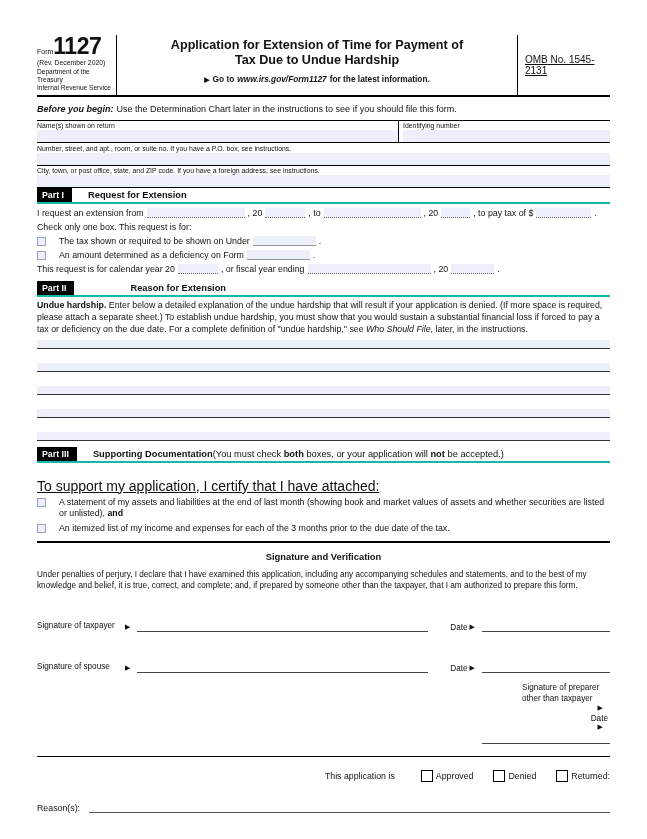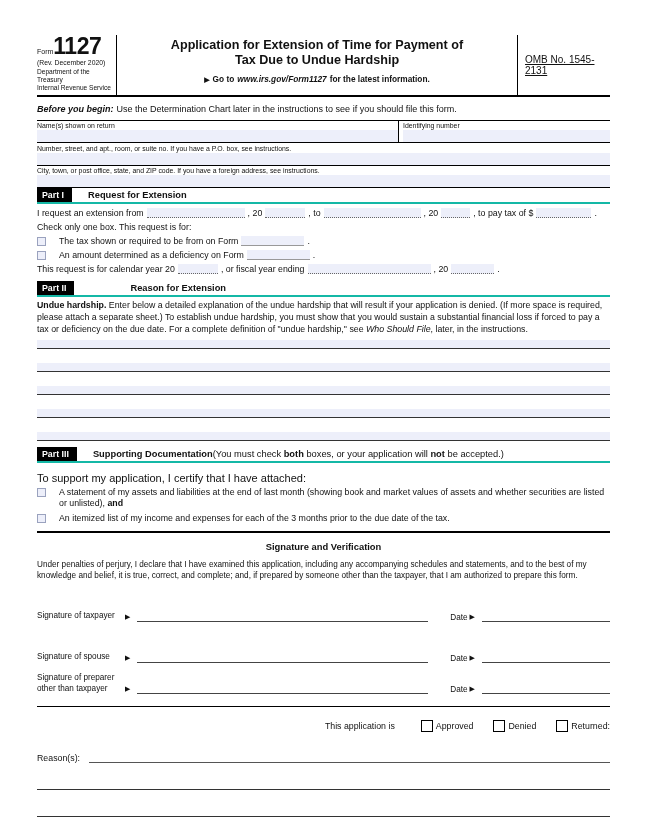--- a/index.html
+++ b/index.html
@@ -50,30 +50,30 @@
   .w63{width:63px;} .w123{width:123px;} .w43{width:43px;}
   .cb{width:9px;height:9px;border:1px solid #9aa2be;background:var(--field);flex:none;margin-right:13px;align-self:center;}
 
   
   .para{font-size:8.8px;line-height:1.34;margin-top:3px;}
   .para .it{font-style:italic;}
   .blank{height:9px;background:var(--field);border-bottom:1px solid #333;margin-top:14px;}
   .blank.first{margin-top:4px;}
 
   
-  .p3intro{font-size:11px;margin-top:9px;}
+  .p3intro{font-size:14px;margin-top:15px;text-decoration:underline;}
   .p3row{display:flex;font-size:8.8px;margin-top:3.5px;line-height:1.3;}
   .p3row .cb{align-self:flex-start;margin-top:1px;}
   .dbl{height:2px;border-top:1px solid #000;border-bottom:1px solid #000;margin-top:6px;}
 
   
   .svhead{text-align:center;font-weight:bold;font-size:9.4px;margin:8px 0 7px;}
   .perjury{font-size:8.2px;line-height:1.35;}
   .sigrow{display:flex;align-items:flex-end;font-size:8.2px;margin-top:29px;}
-  .sigrow.tight{margin-top:10px;}
+  .sigrow.tight{margin-top:10px;flex-direction:column;}
   .siglabel{width:88px;flex:none;line-height:1.3;}
   .arr2{font-size:7px;margin:0 7px 1px 0;flex:none;}
   .sline{flex:1;border-bottom:1px solid #444;height:12px;}
   .dlabel{margin:0 2px 0 22px;flex:none;}
   .dline{width:128px;border-bottom:1px solid #444;height:12px;flex:none;}
 
   .hr1{border-bottom:1.5px solid #000;margin-top:12px;}
 
   
   .irshead{text-align:center;font-weight:bold;font-size:9.4px;margin-top:9px;}
@@ -163,21 +163,21 @@
       <span class="df w29"></span>
       <span>, to pay tax of $</span>
       <span class="df w55"></span>
       <span>.</span>
     </div>
     <div class="p1row">
       <span>Check only one box. This request is for:</span>
     </div>
     <div class="p1row">
       <span class="cb"></span>
-      <span>The tax shown or required to be from on Form</span>
+      <span>The tax shown or required to be shown on Under</span>
       <span class="sf w63"></span>
       <span>.</span>
     </div>
     <div class="p1row">
       <span class="cb"></span>
       <span>An amount determined as a deficiency on Form</span>
       <span class="sf w63"></span>
       <span>.</span>
     </div>
     <div class="p1row">

